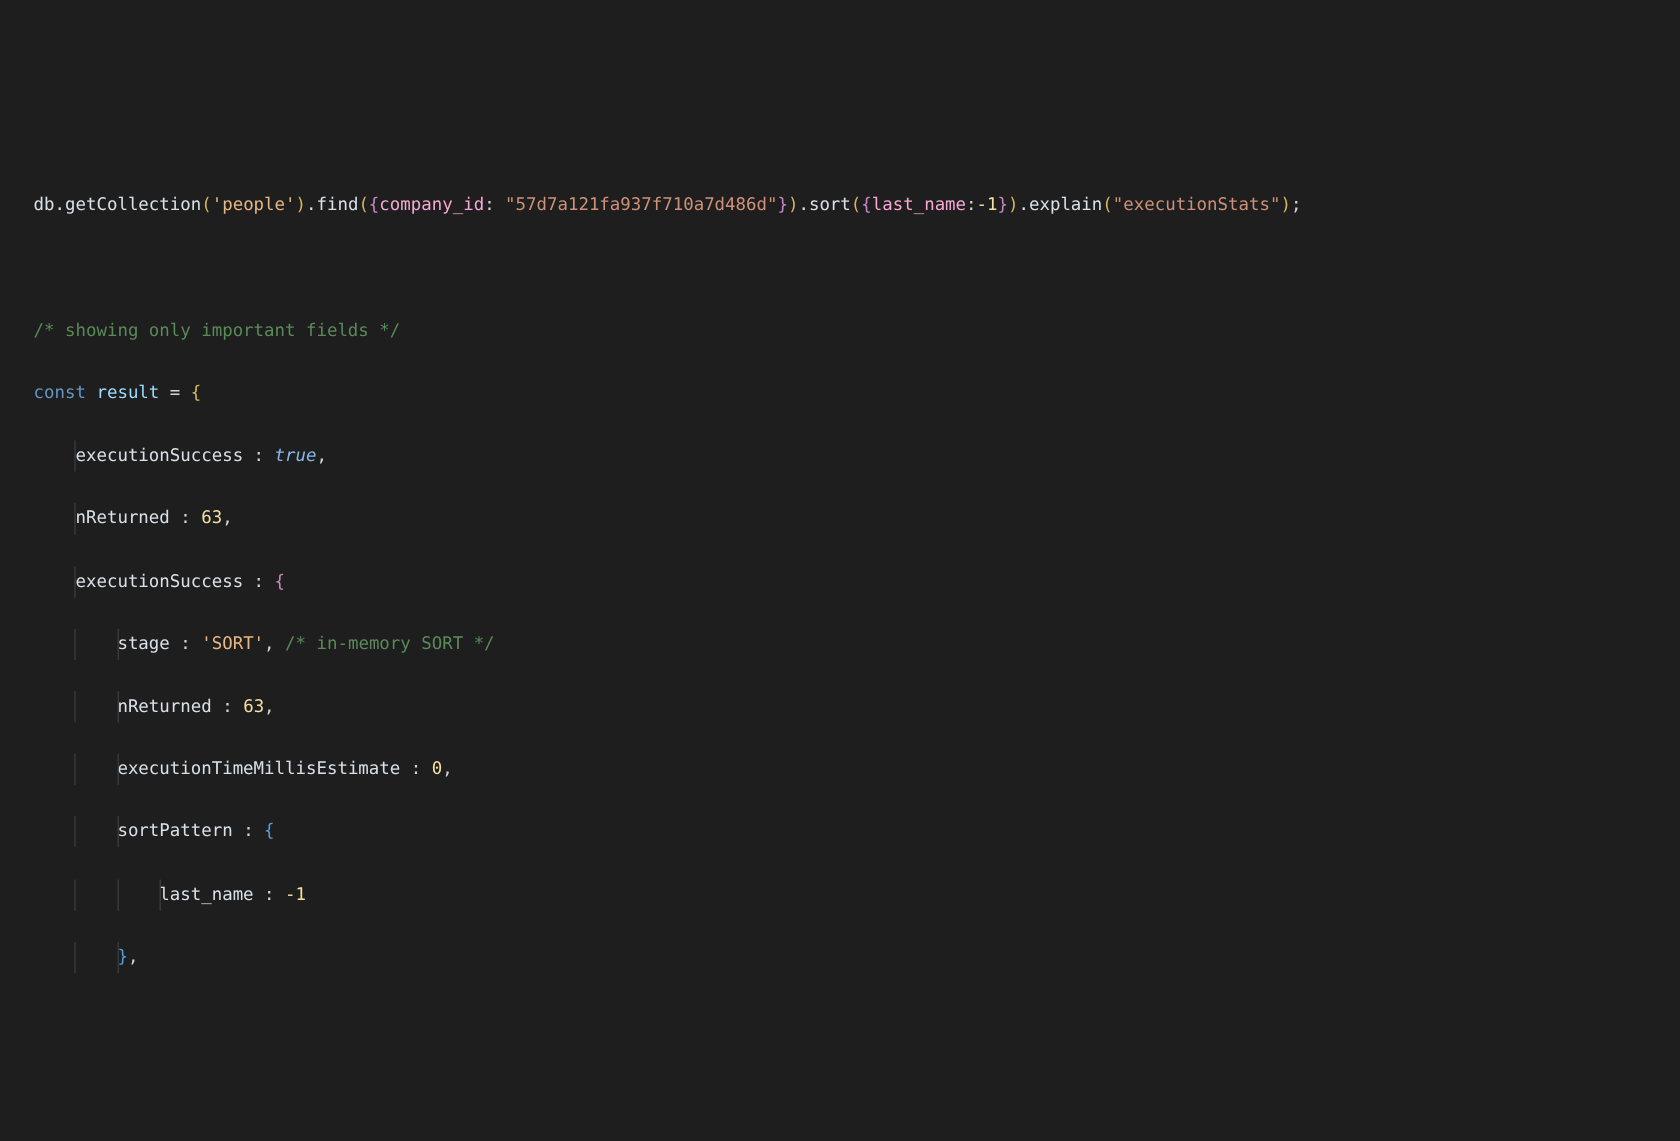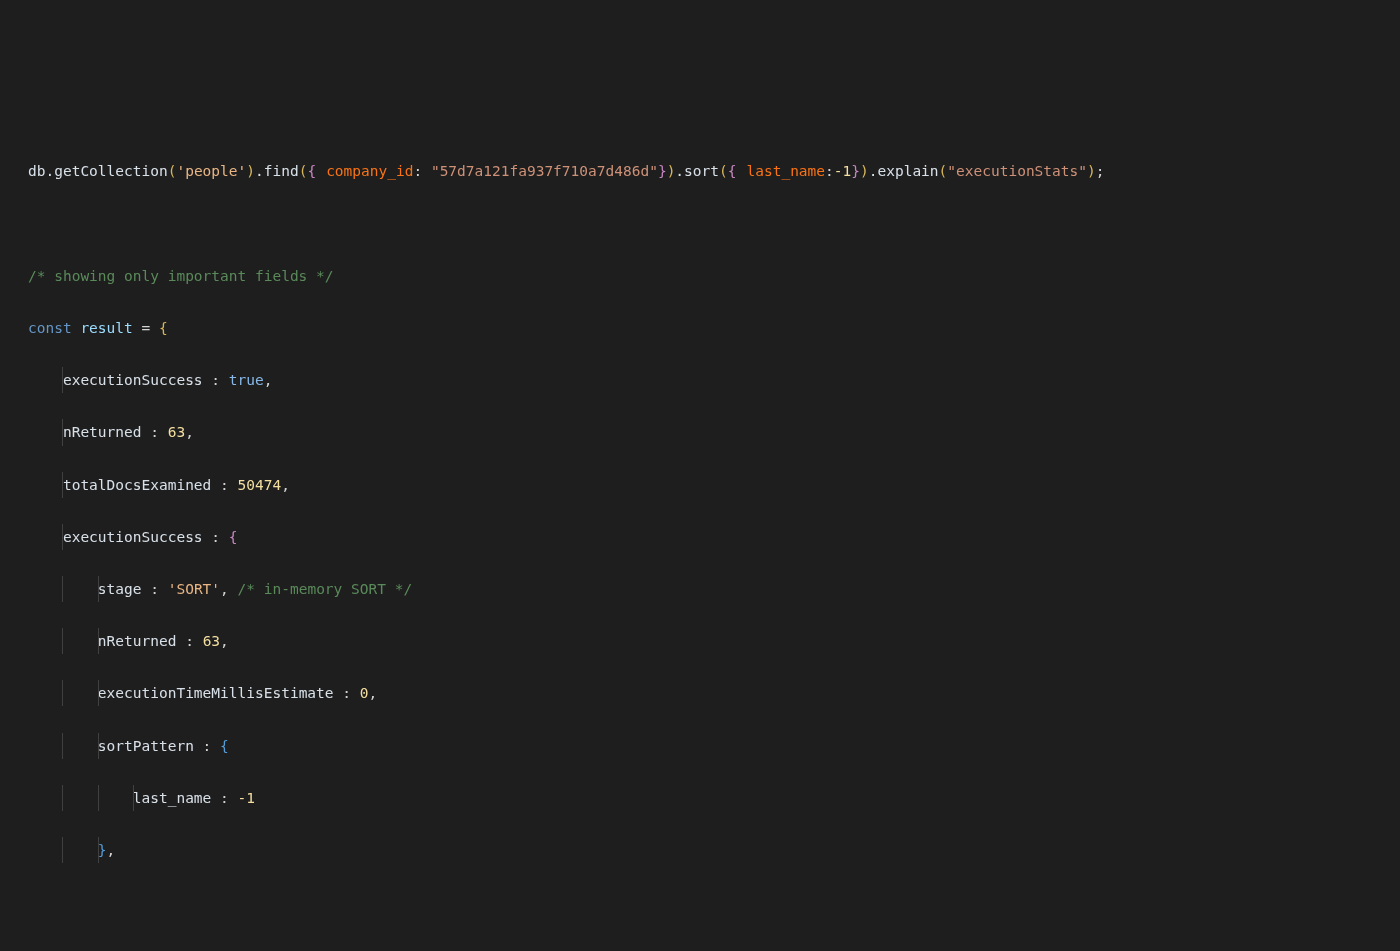--- a/index.html
+++ b/index.html
@@ -13,45 +13,44 @@
       white-space: pre;
     }
     .code-container { position: relative; }
     .line { display: block; position: relative; }
     .guide { border-left: 1px solid #404040; position: absolute; top: 0; bottom: 0; }
     .tok-method { color: #d8e0e8; }
     .tok-string { color: #ce9178; }
     .tok-string2 { color: #e8b584; }
     .tok-number { color: #f4dfa1; }
     .tok-keyword2 { color: #6596c6; }
-    .tok-bool { color: #87b8e8; }
+    .tok-bool { color: #87b8e8; font-style: italic; }
     .tok-var { color: #9cdcfe; }
     .tok-comment { color: #5a8a5a; }
     .tok-punct { color: #d4d4d4; }
-    .tok-param { color: #f97316; margin-left: 10px; }
+    .tok-param { color: #f9a8d4; }
     .tok-field { color: #d8e0e8; }
     .paren-yellow { color: #d7b65a; }
     .paren-pink { color: #c586c0; }
     .brace-yellow { color: #d7b65a; }
     .brace-pink { color: #c586c0; }
     .brace-blue { color: #569cd6; }
   </style>
 </head>
 <body>
 
 
 
 <div class="code-container">
 <span class="line"><span class="tok-method">db</span><span class="tok-method">.getCollection</span><span class="paren-yellow">(</span><span class="tok-string2">'people'</span><span class="paren-yellow">)</span><span class="tok-method">.find</span><span class="paren-yellow">(</span><span class="paren-pink">{</span><span class="tok-param">company_id</span><span class="tok-punct">: </span><span class="tok-string">"57d7a121fa937f710a7d486d"</span><span class="paren-pink">}</span><span class="paren-yellow">)</span><span class="tok-method">.sort</span><span class="paren-yellow">(</span><span class="paren-pink">{</span><span class="tok-param">last_name</span><span class="tok-punct">:</span><span class="tok-number">-1</span><span class="paren-pink">}</span><span class="paren-yellow">)</span><span class="tok-method">.explain</span><span class="paren-yellow">(</span><span class="tok-string">"executionStats"</span><span class="paren-yellow">)</span><span class="tok-punct">;</span></span>
 <span class="line"> </span>
 <span class="line"><span class="tok-comment">/* showing only important fields */</span></span>
 <span class="line"><span class="tok-keyword2">const</span> <span class="tok-var">result</span> <span class="tok-punct">= </span><span class="brace-yellow">{</span></span>
 <span class="line"><span class="guide" style="left:34px;"></span>    <span class="tok-field">executionSuccess</span> <span class="tok-punct">:</span> <span class="tok-bool">true</span><span class="tok-punct">,</span></span>
 <span class="line"><span class="guide" style="left:34px;"></span>    <span class="tok-field">nReturned</span> <span class="tok-punct">:</span> <span class="tok-number">63</span><span class="tok-punct">,</span></span>
-<span class="line"><span class="guide" style="left:34px;"></span>    <span class="tok-field">totalDocsExamined</span> <span class="tok-punct">:</span> <span class="tok-number">50474</span><span class="tok-punct">,</span></span>
 <span class="line"><span class="guide" style="left:34px;"></span>    <span class="tok-field">executionSuccess</span> <span class="tok-punct">:</span> <span class="brace-pink">{</span></span>
 <span class="line"><span class="guide" style="left:34px;"></span><span class="guide" style="left:70px;"></span>        <span class="tok-field">stage</span> <span class="tok-punct">:</span> <span class="tok-string2">'SORT'</span><span class="tok-punct">,</span> <span class="tok-comment">/* in-memory SORT */</span></span>
 <span class="line"><span class="guide" style="left:34px;"></span><span class="guide" style="left:70px;"></span>        <span class="tok-field">nReturned</span> <span class="tok-punct">:</span> <span class="tok-number">63</span><span class="tok-punct">,</span></span>
 <span class="line"><span class="guide" style="left:34px;"></span><span class="guide" style="left:70px;"></span>        <span class="tok-field">executionTimeMillisEstimate</span> <span class="tok-punct">:</span> <span class="tok-number">0</span><span class="tok-punct">,</span></span>
 <span class="line"><span class="guide" style="left:34px;"></span><span class="guide" style="left:70px;"></span>        <span class="tok-field">sortPattern</span> <span class="tok-punct">:</span> <span class="brace-blue">{</span></span>
 <span class="line"><span class="guide" style="left:34px;"></span><span class="guide" style="left:70px;"></span><span class="guide" style="left:105px;"></span>            <span class="tok-field">last_name</span> <span class="tok-punct">:</span> <span class="tok-number">-1</span></span>
 <span class="line"><span class="guide" style="left:34px;"></span><span class="guide" style="left:70px;"></span>        <span class="brace-blue">}</span><span class="tok-punct">,</span></span>
 
 
 

